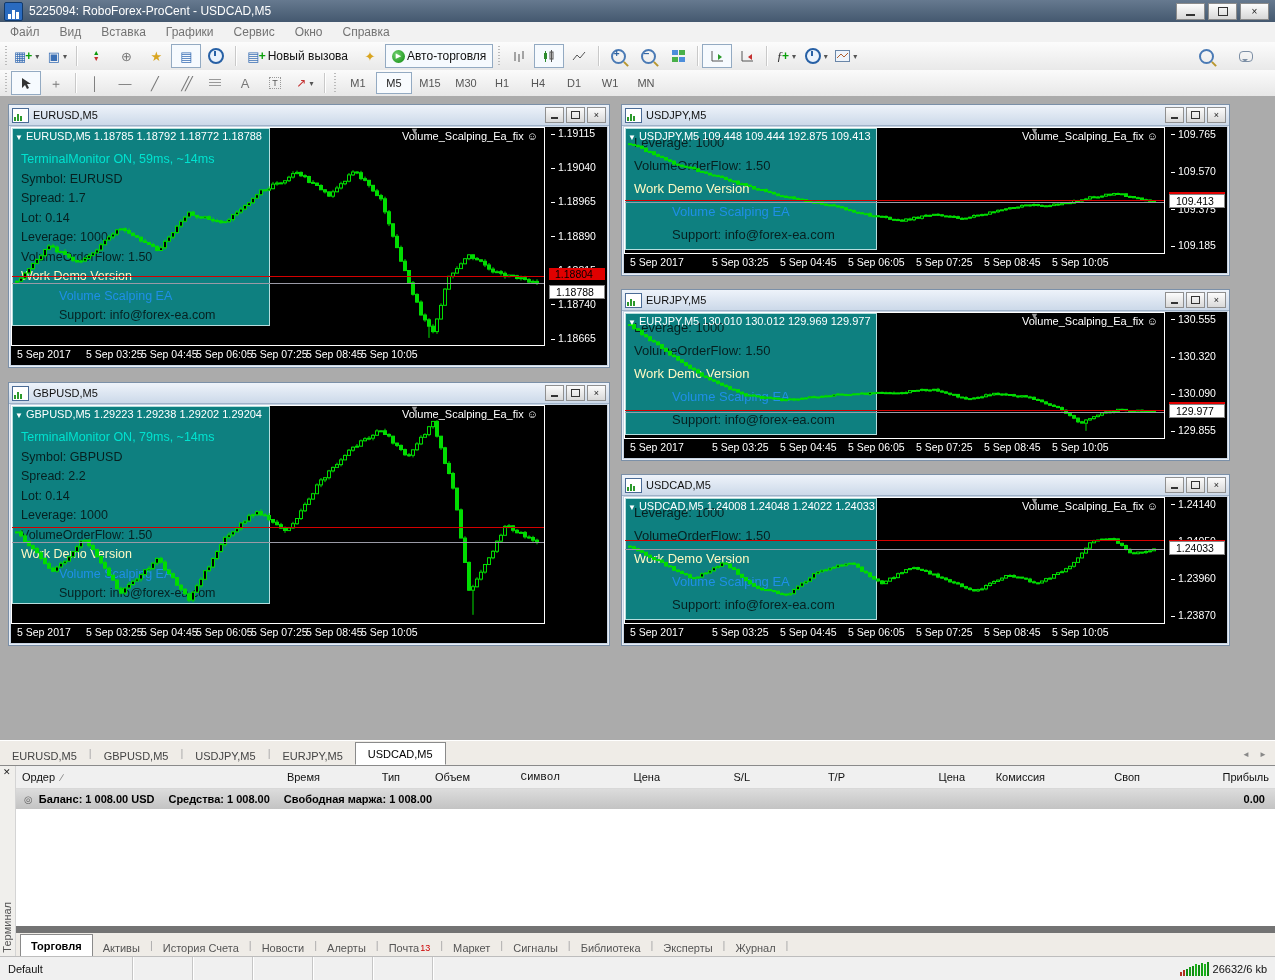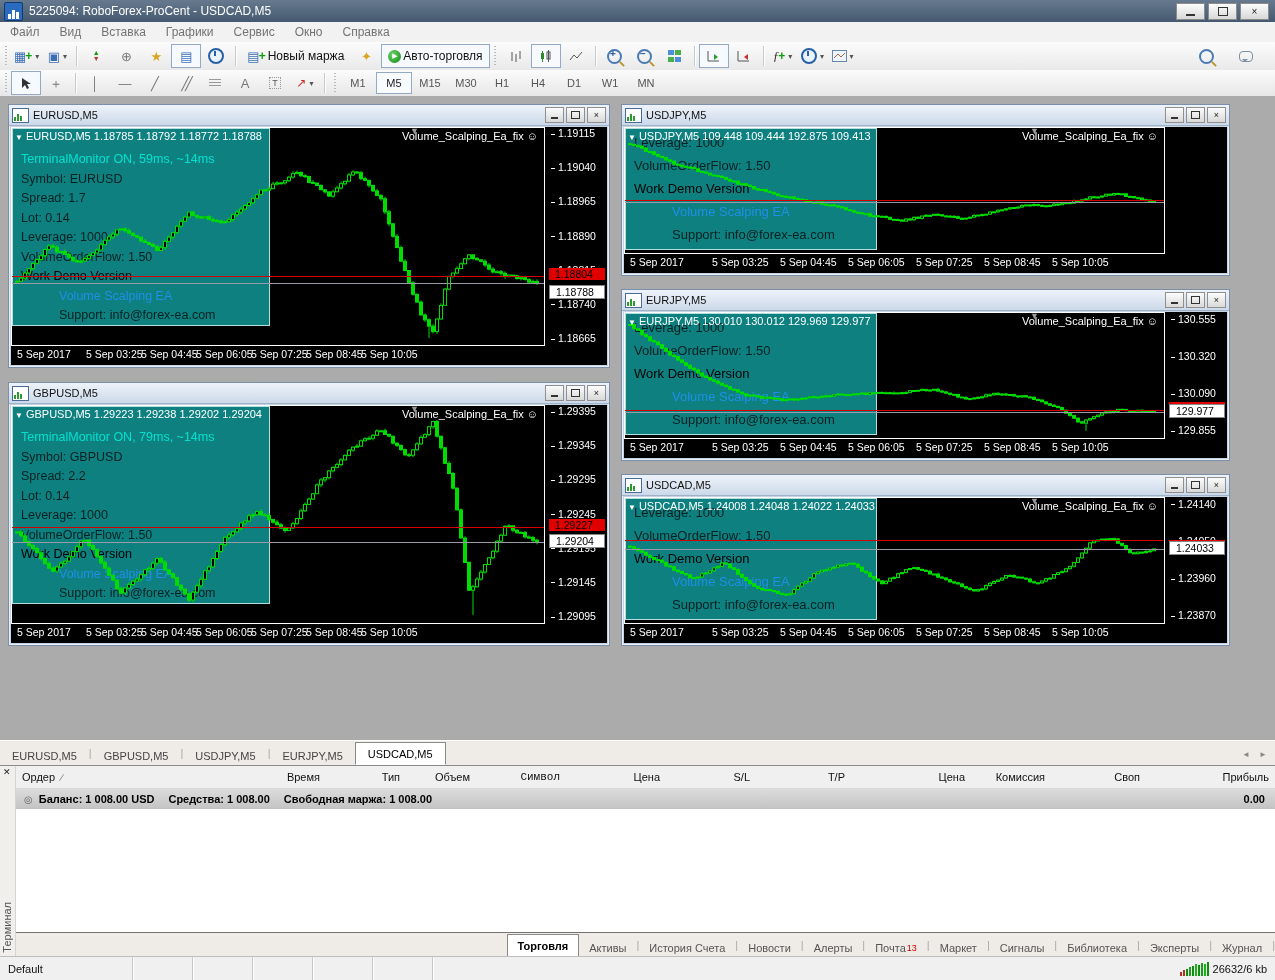--- a/index.html
+++ b/index.html
@@ -87,21 +87,21 @@
   .badge.ask{background:#e00000;color:#000;}
   .badge.bid{background:#fff;color:#000;border:1px solid #888;}
   .ohlc{position:absolute;left:3px;top:2px;color:#fff;font-size:11px;z-index:6;white-space:nowrap;}
   .ohlc .tri{font-size:8px;margin-right:3px;}
   .ea-label{position:absolute;top:2px;color:#fff;font-size:11px;z-index:5;white-space:nowrap;}
   .shift-marker{position:absolute;top:-2px;color:#9a9a9a;font-size:9px;z-index:5;}
   .overlay{position:absolute;left:0;top:0;background:rgba(15,138,138,0.93);border:1px solid rgba(210,238,238,0.85);
     z-index:1;box-sizing:border-box;}
   .overlay .row{padding-left:8px;white-space:nowrap;overflow:hidden;}
   .overlay .row.indent{padding-left:46px;}
-  .c-cyan{color:#00e2cf;} .c-black{color:#062020;} .c-green{color:#000000;} .c-blue{color:#1f8fe8;}
+  .c-cyan{color:#00e2cf;} .c-black{color:#062020;} .c-green{color:#fef9c3;} .c-blue{color:#1f8fe8;}
   .hline{position:absolute;left:0;height:1px;z-index:2;}
   .candles{position:absolute;left:0;top:0;z-index:2;}
 
   
   .chart-tabs{position:absolute;left:0;top:740px;width:100%;height:24px;background:#efece7;
     border-top:1px solid #fff;border-bottom:1px solid #9f9f9f;display:flex;align-items:flex-end;}
   .ctab{height:19px;display:flex;align-items:center;padding:0 12px;color:#444;font-size:11px;}
   .ctab.active{background:#fff;border:1px solid #8a8a8a;border-bottom:1px solid #fff;height:21px;color:#000;
     box-shadow:1px -1px 0 #fff inset;}
   .ctab-sep{color:#aaa;align-self:center;}
@@ -119,21 +119,21 @@
   .term-header{height:22px;background:#f0f0f0;border-bottom:1px solid #d8d8d8;display:flex;align-items:center;font-size:11px;color:#111;}
   .th-cell{padding:0 6px;text-align:right;white-space:nowrap;}
   .th-cell.first{text-align:left;}
   .sortmark{color:#777;font-size:10px;margin-left:6px;}
   .balance-row{height:20px;background:linear-gradient(#dcdcdc,#c3c3c3);display:flex;align-items:center;
     font-weight:bold;color:#000;font-size:11px;}
   .balance-row .bicon{color:#666;margin:0 6px 0 8px;font-size:10px;}
   .balance-row span{margin-right:14px;white-space:nowrap;}
   .balance-row .profit{margin-left:auto;margin-right:10px;}
   .term-body{flex:1;background:#fff;}
-  .term-tabs{height:24px;background:#efece7;border-top:1px solid #737373;display:flex;align-items:flex-end;padding-left:4px;justify-content:flex-end;}
+  .term-tabs{height:24px;background:#efece7;border-top:7px solid #737373;display:flex;align-items:flex-end;padding-left:4px;}
   .ttab{height:18px;display:flex;align-items:center;padding:0 10px;color:#555;font-size:11px;}
   .ttab.active{background:#fff;border:1px solid #8a8a8a;border-bottom:1px solid #fff;height:21px;color:#000;font-weight:bold;}
   .ttab sub{color:#c00;font-size:9px;margin-left:1px;}
   .ttab-sep{color:#aaa;align-self:center;}
 
   
   .statusbar{position:absolute;left:0;top:956px;width:100%;height:24px;background:#f0f0f0;
     border-top:1px solid #bdbdbd;display:flex;align-items:center;font-size:11px;color:#111;}
   .sb-cell{height:100%;display:flex;align-items:center;padding:0 8px;border-right:1px solid #c6c6c6;
     box-shadow:1px 0 0 #fff;white-space:nowrap;}
@@ -200,21 +200,21 @@
       <span class="tbtn pressed">
         <span class="ig blue">▤</span>
       </span>
       <span class="tbtn">
         <span class="clock"></span>
       </span>
       <span class="sep"></span>
       <span class="tbtn labeled">
         <span class="ig blue">▤</span>
         <b class="plus-g">+</b>
-        <span>Новый маржа</span>
+        <span>Новый вызова</span>
       </span>
       <span class="tbtn">
         <span class="ig gold">✦</span>
       </span>
       <span class="tbtn pressed labeled">
         <span class="play-ic">▶</span>
         <span>Авто-торговля</span>
       </span>
       <span class="grip"></span>
       <span class="tbtn">
@@ -961,31 +961,20 @@
               <rect x="519.5" y="131.5" width="3" height="2.7" fill="#00dd00" stroke="#00dd00" stroke-width="1"></rect>
               <line x1="525" y1="132.7" x2="525" y2="138.3" stroke="#00dd00" stroke-width="1"></line>
               <rect x="523.5" y="134.2" width="3" height="2.2" fill="#00dd00" stroke="#00dd00" stroke-width="1"></rect>
             </svg>
             <div class="hline" style="top: 120.783px; width: 532px; background: rgb(212, 0, 0);"></div>
             <div class="hline" style="top: 136.478px; width: 532px; background: rgb(154, 154, 166);"></div>
             <div class="ohlc"><span class="tri">▼</span><span>GBPUSD,M5  1.29223 1.29238 1.29202 1.29204</span></div>
             <div class="ea-label" style="right: 6px;">Volume_Scalping_Ea_fix ☺</div>
             <div class="shift-marker" style="right: 125px;">▼</div>
           </div>
-          <div class="scalecol" style="width: 58px; height: 219px;">
-            <div class="tick" style="top: 0.141509px;">1.29395</div>
-            <div class="tick" style="top: 34.261px;">1.29345</div>
-            <div class="tick" style="top: 68.3805px;">1.29295</div>
-            <div class="tick" style="top: 102.5px;">1.29245</div>
-            <div class="tick" style="top: 136.619px;">1.29195</div>
-            <div class="tick" style="top: 170.739px;">1.29145</div>
-            <div class="tick" style="top: 204.858px;">1.29095</div>
-            <div class="badge ask" style="top: 113.783px;">1.29227</div>
-            <div class="badge bid" style="top: 129.478px;">1.29204</div>
-          </div>
           <div class="timerow" style="width: 592px; height: 17px; top: 219px; position: absolute;">
             <span class="tl" style="left: 6px;">5 Sep 2017</span>
             <span class="tl" style="left: 75px;">5 Sep 03:25</span>
             <span class="tl" style="left: 130px;">5 Sep 04:45</span>
             <span class="tl" style="left: 185px;">5 Sep 06:05</span>
             <span class="tl" style="left: 240px;">5 Sep 07:25</span>
             <span class="tl" style="left: 295px;">5 Sep 08:45</span>
             <span class="tl" style="left: 350px;">5 Sep 10:05</span>
           </div>
         </div>
@@ -1281,20 +1270,28 @@
               <line x1="525" y1="71.5" x2="525" y2="73.9" stroke="#00dd00" stroke-width="1"></line>
               <rect x="523.5" y="72.0" width="3" height="1.4" fill="#00dd00" stroke="#00dd00" stroke-width="1"></rect>
               <line x1="529" y1="72.8" x2="529" y2="74.8" stroke="#00dd00" stroke-width="1"></line>
               <rect x="527.5" y="73.3" width="3" height="1.1" fill="#00dd00" stroke="#00dd00" stroke-width="1"></rect>
             </svg>
             <div class="hline" style="top: 72.3047px; width: 539px; background: rgb(212, 0, 0);"></div>
             <div class="hline" style="top: 74.4194px; width: 539px; background: rgb(154, 154, 166);"></div>
             <div class="ohlc"><span class="tri">▼</span><span>USDJPY,M5  109.448 109.444 192.875 109.413</span></div>
             <div class="ea-label" style="right: 6px;">Volume_Scalping_Ea_fix ☺</div>
             <div class="shift-marker" style="right: 125px;">▼</div>
+          </div>
+          <div class="scalecol" style="width: 58px; height: 127px;">
+            <div class="tick" style="top: 0.747924px;">109.765</div>
+            <div class="tick" style="top: 38.2364px;">109.570</div>
+            <div class="tick" style="top: 75.7249px;">109.375</div>
+            <div class="tick" style="top: 112.252px;">109.185</div>
+            <div class="badge ask" style="top: 65.3047px;">109.424</div>
+            <div class="badge bid" style="top: 67.4194px;">109.413</div>
           </div>
           <div class="timerow" style="width: 599px; height: 17px; top: 127px; position: absolute;">
             <span class="tl" style="left: 6px;">5 Sep 2017</span>
             <span class="tl" style="left: 88px;">5 Sep 03:25</span>
             <span class="tl" style="left: 156px;">5 Sep 04:45</span>
             <span class="tl" style="left: 224px;">5 Sep 06:05</span>
             <span class="tl" style="left: 292px;">5 Sep 07:25</span>
             <span class="tl" style="left: 360px;">5 Sep 08:45</span>
             <span class="tl" style="left: 428px;">5 Sep 10:05</span>
           </div>

